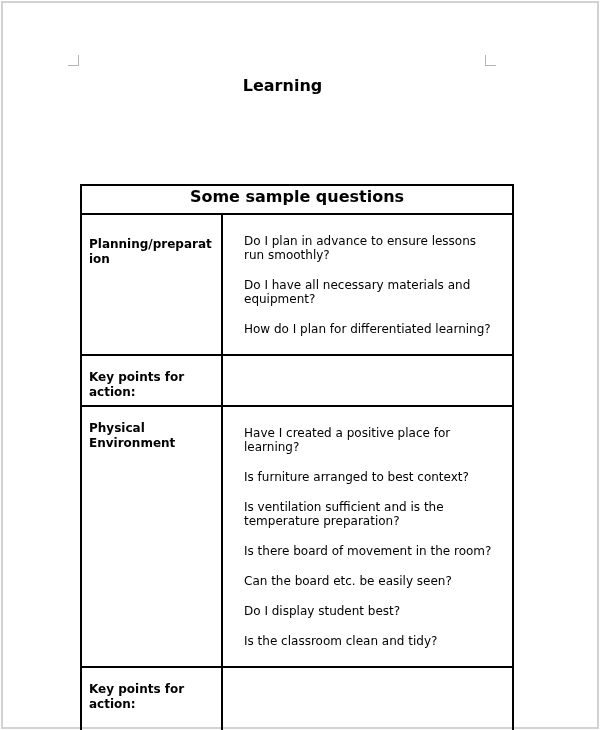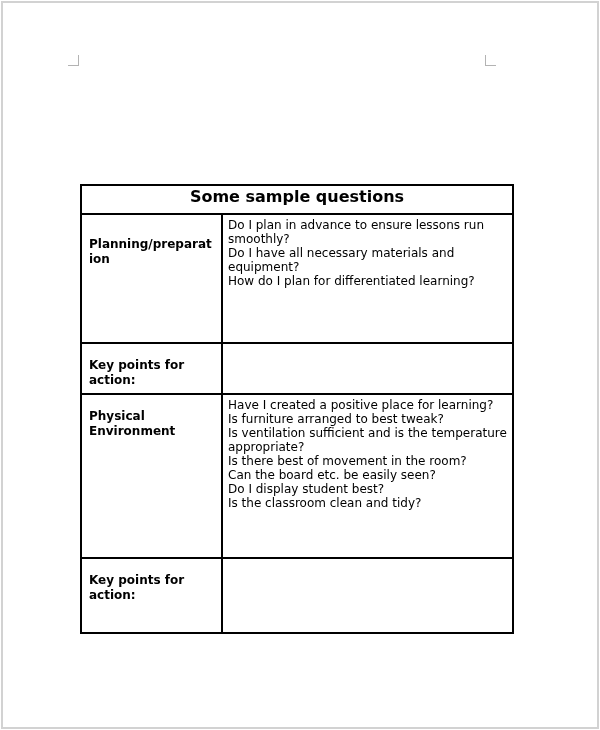--- a/index.html
+++ b/index.html
@@ -89,31 +89,32 @@
   td.q-cell {
     font-size: 12px;
     line-height: 14px;
     padding: 3px 2px 2px 5px;
   }
   tbody tr:nth-child(1) { height: 129px; }
   tbody tr:nth-child(1) td.label-cell { padding-top: 22px; }
   tbody tr:nth-child(2) { height: 51px; }
   tbody tr:nth-child(3) { height: 164px; }
   tbody tr:nth-child(4) { height: 75px; }
-  .q-line { margin: 0; }
+  .q-line { margin: 16px; }
 </style>
 </head>
 <body>
 
 <div class="page-frame"></div>
 
 <div class="margin-mark left"></div>
 <div class="margin-mark right"></div>
 
 <div class="doc-title">
+    <div class="title-line">Learning</div>
   </div>
 
 <div class="intro">
   </div>
 
 <table class="questions-table">
   <colgroup>
     <col style="width:141px">
     <col style="width:291px">
   </colgroup>
@@ -137,23 +138,23 @@
       <td class="label-cell">Key points for action:</td>
       <td class="q-cell">
         <div class="q-list"></div>
       </td>
     </tr>
       <tr>
       <td class="label-cell">Physical Environment</td>
       <td class="q-cell">
         <div class="q-list">
             <div class="q-line">Have I created a positive place for learning?</div>
-            <div class="q-line">Is furniture arranged to best tweak?</div>
-            <div class="q-line">Is ventilation sufficient and is the temperature appropriate?</div>
-            <div class="q-line">Is there best of movement in the room?</div>
+            <div class="q-line">Is furniture arranged to best context?</div>
+            <div class="q-line">Is ventilation sufficient and is the temperature preparation?</div>
+            <div class="q-line">Is there board of movement in the room?</div>
             <div class="q-line">Can the board etc. be easily seen?</div>
             <div class="q-line">Do I display student best?</div>
             <div class="q-line">Is the classroom clean and tidy?</div>
           </div>
       </td>
     </tr>
       <tr>
       <td class="label-cell">Key points for action:</td>
       <td class="q-cell">
         <div class="q-list"></div>

